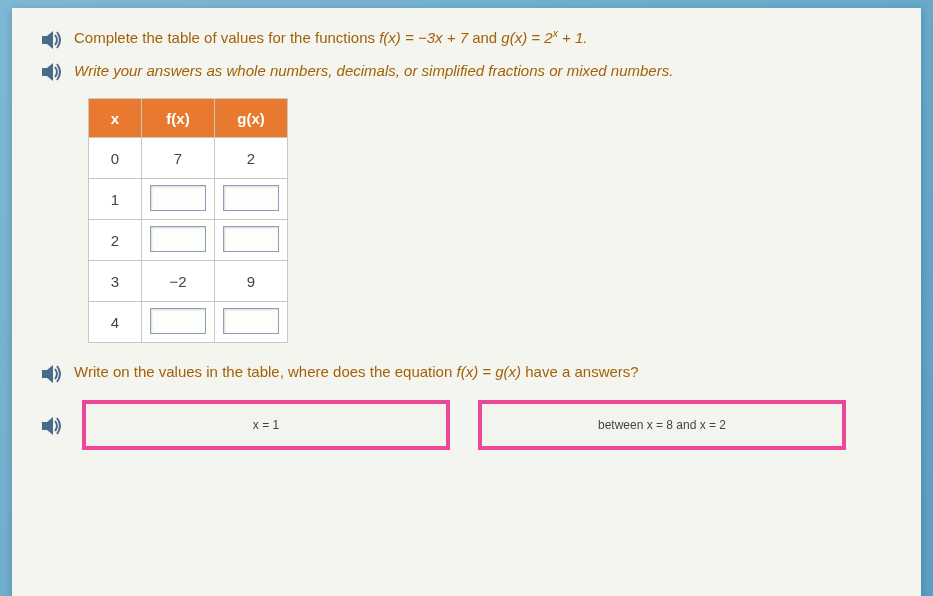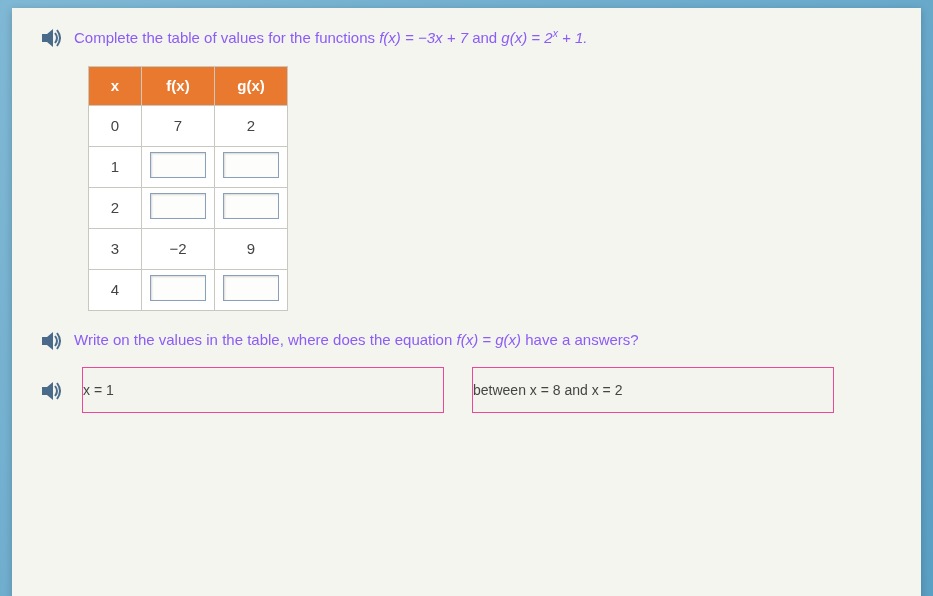--- a/index.html
+++ b/index.html
@@ -13,23 +13,23 @@
   }
   .page {
     background: #f5f5f0;
     margin: 8px 12px;
     padding: 18px 28px;
     height: 560px;
     box-shadow: 0 2px 8px rgba(0,0,0,0.2);
   }
   .line {
     display: flex;
-    align-items: flex-start;
+    align-items: flex-end;
     margin-bottom: 10px;
-    color: #8b5cf6;
+    color: #a16207;
     font-size: 15px;
     line-height: 1.5;
   }
   .speaker {
     flex: 0 0 auto;
     margin-right: 10px;
     margin-top: 2px;
     cursor: pointer;
   }
   .speaker svg { display:block; }
@@ -76,23 +76,24 @@
     display: flex;
     align-items: center;
     margin-bottom: 14px;
   }
   .answers-row .speaker { margin-right: 18px; }
   .choice {
     flex: 0 0 auto;
     width: 360px;
     margin-right: 28px;
     background: #f4f4ee;
-    border: 1px solid #ec4899;
+    border: 4px solid #ec4899;
+    text-align: center;
     padding: 14px 0;
-    font-size: 14px;
+    font-size: 12px;
     color: #444;
     cursor: pointer;
   }
   .spacer-speaker { width:26px; margin-right:18px; flex:0 0 auto; }
 </style>
 </head>
 <body>
 
 <div class="page">
 
@@ -102,20 +103,30 @@
         <polygon points="2,6 7,6 13,1 13,19 7,14 2,14" fill="#4a6a8a"></polygon>
         <path d="M15 5 Q19 10 15 15" stroke="#4a6a8a" stroke-width="2" fill="none"></path>
         <path d="M17 2 Q23 10 17 18" stroke="#4a6a8a" stroke-width="2" fill="none"></path>
       </svg>
     </span>
     <span>
       <span>Complete the table of values for the functions </span><span class="fn"><span>f(x) = −3x + 7</span></span><span> and </span><span class="fn"><span>g(x) = 2</span><span class="sup">x</span><span> + 1.</span></span>
     </span>
   </div>
 
+  <div class="line">
+    <span class="speaker">
+      <svg width="24" height="20" viewBox="0 0 24 20">
+        <polygon points="2,6 7,6 13,1 13,19 7,14 2,14" fill="#4a6a8a"></polygon>
+        <path d="M15 5 Q19 10 15 15" stroke="#4a6a8a" stroke-width="2" fill="none"></path>
+        <path d="M17 2 Q23 10 17 18" stroke="#4a6a8a" stroke-width="2" fill="none"></path>
+      </svg>
+    </span>
+    <span class="italic">Write your answers as whole numbers, decimals, or simplified fractions or mixed numbers.</span>
+  </div>
 
   <div class="table-wrap">
     <table class="values">
       <thead>
         <tr>
           <th class="xcol">x</th>
           <th>f(x)</th>
           <th>g(x)</th>
         </tr>
       </thead>

